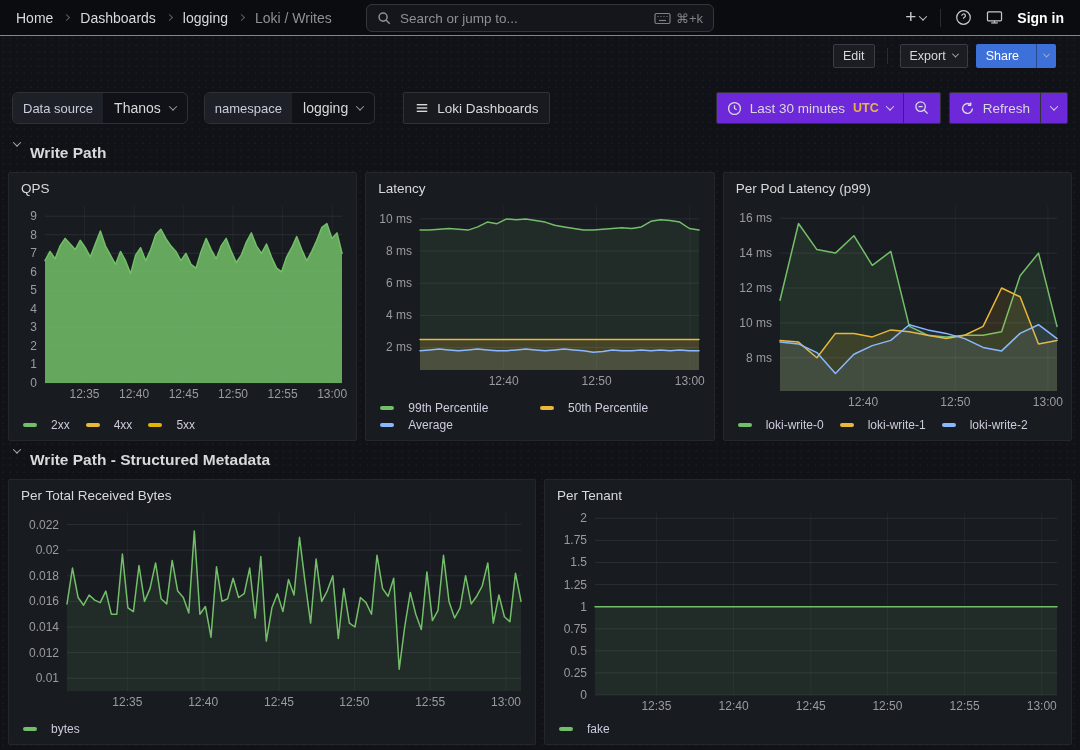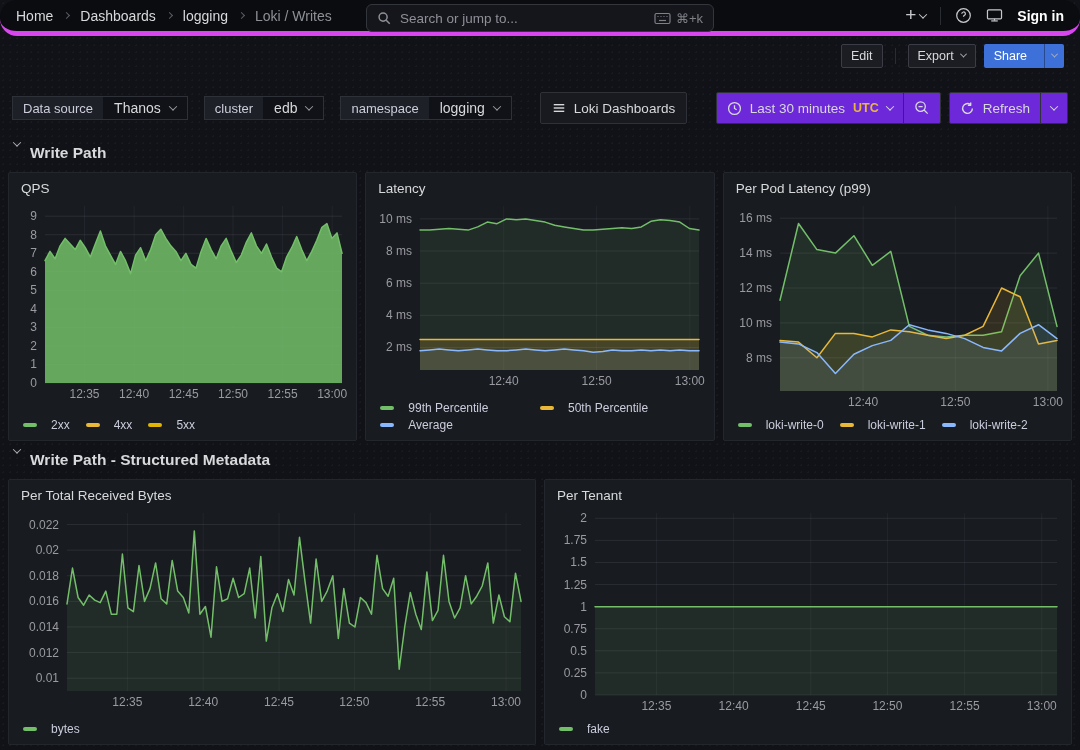--- a/index.html
+++ b/index.html
@@ -7,21 +7,21 @@
   body {
     font-family: "Liberation Sans", sans-serif;
     background-color:#111217;
     background-image: radial-gradient(rgba(255,255,255,0.035) 1px, transparent 1px);
     background-size: 7px 7px;
     color:#ccccdc;
   }
   
   .topnav{
     position:relative; height:36px; display:flex; align-items:center;
-    padding:0 16px; background:#0b0c10; border-bottom:5px solid #d946ef;border-radius:17px;
+    padding:0 16px; background:#0b0c10; border-bottom:1px solid #d946ef;
   }
   .crumbs{ display:flex; align-items:center; gap:10px; font-size:14px; }
   .crumb{ color:#d8d9da; font-weight:500; cursor:pointer; }
   .crumb.current{ color:#8e9097; font-weight:400; cursor:default; }
   .crumb-sep{ width:5px;height:5px;border-right:1.4px solid #5a5c64;border-bottom:1.4px solid #5a5c64;
     transform:rotate(-45deg); margin:0 1px; }
   .searchbox{
     position:absolute; left:50%; top:4px; transform:translateX(-50%);
     width:348px; height:28px; display:flex; align-items:center; gap:8px;
     background:#15161c; border:1px solid #34363e; border-radius:6px; padding:0 10px;
@@ -31,36 +31,36 @@
   .kbd-hint{ display:flex; align-items:center; gap:5px; color:#7e8087; font-size:13px; }
   .nav-right{ margin-left:auto; display:flex; align-items:center; gap:14px; }
   .icon-btn{ display:flex; align-items:center; gap:4px; color:#c7c8cd; cursor:pointer; }
   .plus{ font-size:19px; font-weight:300; line-height:1; margin-top:-2px;}
   .nav-divider{ width:1px; height:18px; background:#2a2c33; }
   .signin{ font-size:14px; font-weight:600; color:#ffffff; cursor:pointer; }
   .caret{ display:inline-block; width:6px; height:6px; border-right:1.5px solid currentColor;
     border-bottom:1.5px solid currentColor; transform:rotate(45deg) translate(-1px,-1px); }
   
   .toolbar2{ height:40px; display:flex; align-items:center; justify-content:flex-end;
-    gap:8px; padding:0 16px; }
+    gap:8px; padding:0 24px; }
   .btn{
     height:24px; display:inline-flex; align-items:center; gap:7px; padding:0 9px;
     background:#1b1d23; border:1px solid #3a3d45; border-radius:2px;
     color:#d8d9da; font-size:12.5px; font-weight:500; cursor:pointer;
   }
   .btn .caret{ width:5px;height:5px; margin-top:-2px; color:#aeb0b8;}
   .tb-divider{ width:1px; height:16px; background:#2a2c33; margin:0 4px;}
   .btn-primary{ border:none; color:#fff; padding:0; overflow:hidden; }
   .btn-primary .seg{ padding:0 10px; height:100%; display:flex; align-items:center; }
   .btn-primary .seg.caret-seg{ padding:0 7px; border-left:1px solid rgba(0,0,0,0.35); }
   
   .filters{ display:flex; align-items:center; margin:16px 12px 0; }
   .fl-left{ display:flex; align-items:center; gap:16px; }
-  .var{ display:flex; align-items:stretch; height:24px; border:1px solid #2e3138;
-    border-radius:0; background:#111217; overflow:hidden; }
+  .var{ display:flex; align-items:stretch; height:32px; border:1px solid #2e3138;
+    border-radius:6px; background:#111217; overflow:hidden; }
   .var .lab{ display:flex; align-items:center; padding:0 10px; background:#1d2026;
     font-size:13px; font-weight:500; color:#ccccdc; cursor:default;}
   .var .val{ display:flex; align-items:center; gap:9px; padding:0 11px;
     font-size:14px; font-weight:500; color:#d8d9da; cursor:pointer;}
   .var .caret{ color:#9a9ca3; }
   .btn32{ height:32px; display:inline-flex; align-items:center; gap:8px; padding:0 11px;
     background:#181a20; border:1px solid #2e3138; border-radius:2px;
     color:#d8d9da; font-size:13.5px; font-weight:500; cursor:pointer; }
   .fl-right{ margin-left:auto; display:flex; align-items:center; gap:8px; }
   .group{ display:flex; align-items:stretch; height:32px; border:1px solid #2e3138;
@@ -158,27 +158,20 @@
       </span>
   </span>
 </div>
 
 <div class="filters">
   <div class="fl-left">
     <div class="var">
       <span class="lab">Data source</span>
       <span class="val">
         <span>Thanos</span>
-        <span class="caret"></span>
-      </span>
-    </div>
-    <div class="var">
-      <span class="lab">cluster</span>
-      <span class="val">
-        <span>edb</span>
         <span class="caret"></span>
       </span>
     </div>
     <div class="var">
       <span class="lab">namespace</span>
       <span class="val">
         <span>logging</span>
         <span class="caret"></span>
       </span>
     </div>

